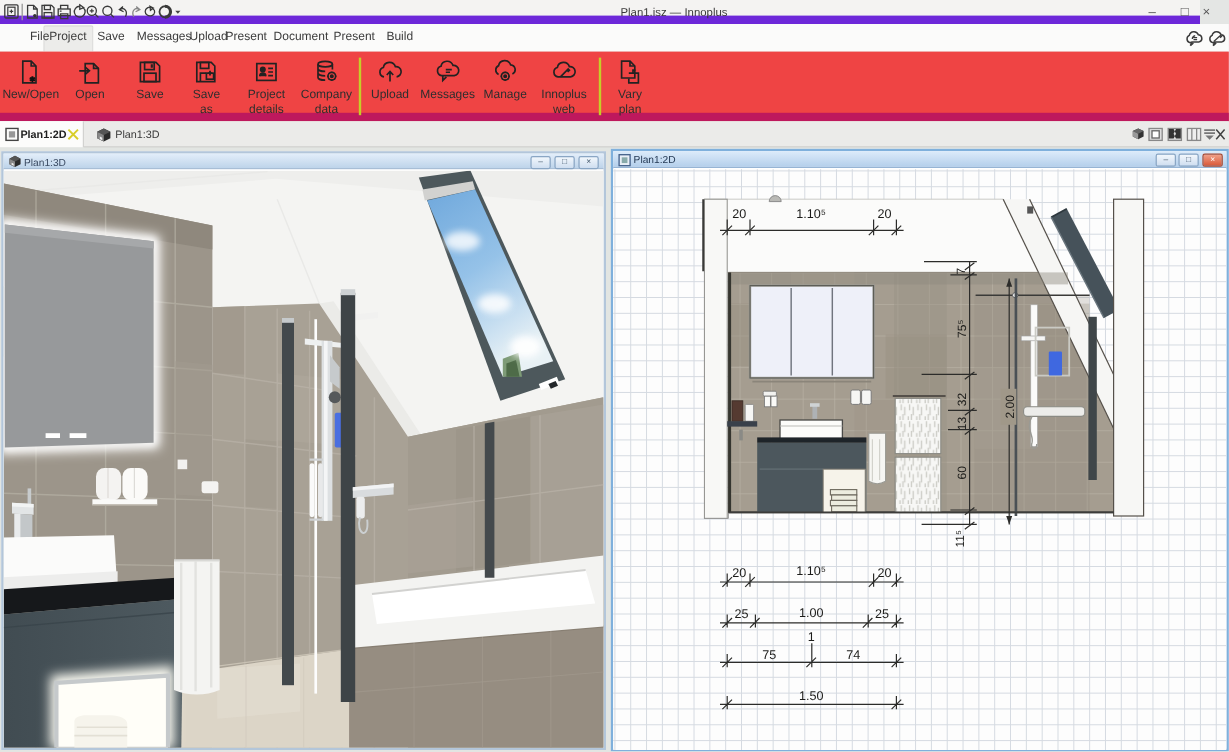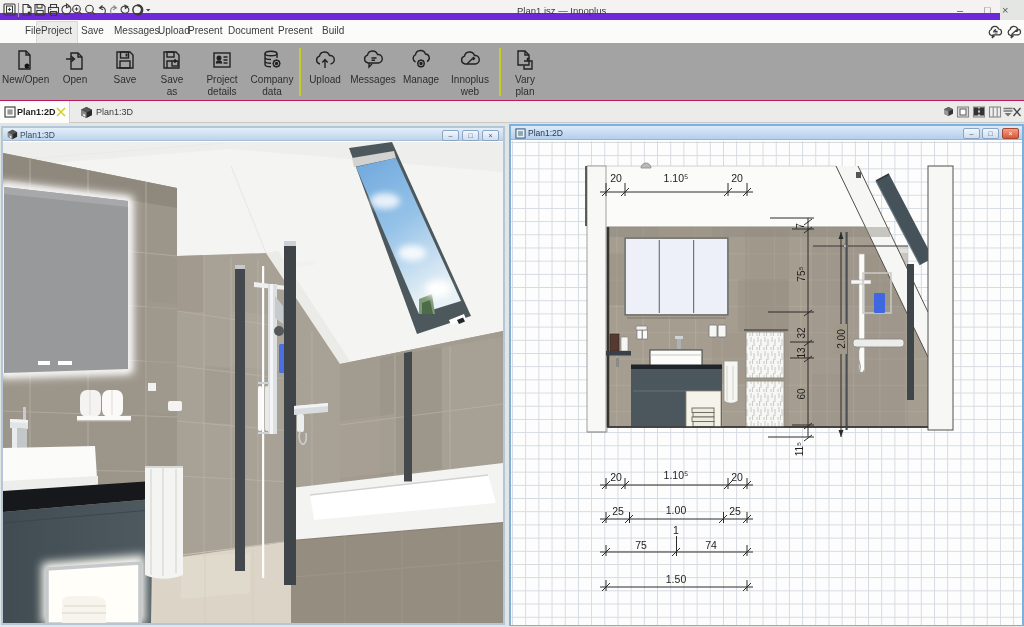--- a/index.html
+++ b/index.html
@@ -2,21 +2,21 @@
 <html><head><meta charset="utf-8"><style>
 *{margin:0;padding:0;box-sizing:border-box}
 html,body{width:1024px;height:627px;overflow:hidden;font-family:"Liberation Sans",sans-serif;background:#e4e6e4}
 #titlebar{position:absolute;left:0;top:0;width:1000px;height:20px;background:#f4f3f2;border-bottom:7px solid #6d28d9}
 #qicons{position:absolute;left:3px;top:3px;height:14px}
 #apptitle{position:absolute;left:517px;top:5px;font-size:9.5px;color:#3a3a3a}
 .wbtn{position:absolute;top:5px;font-size:11px;color:#555;line-height:10px}
 #menubar{position:absolute;left:0;top:20px;width:1024px;height:23px;background:#fbfbfa;font-size:10px;color:#3c3c3c}
 .mi{position:absolute;top:5px}
 #mi-proj{position:absolute;left:36px;top:1px;width:42px;height:22px;background:#ececea;border:1px solid #d8d8d6;border-bottom:none;border-radius:2px 2px 0 0}
-#toolbar{position:absolute;left:0;top:43px;width:1024px;height:58px;background:#a3a3a3;border-bottom:1px solid #be185d}
+#toolbar{position:absolute;left:0;top:43px;width:1024px;height:58px;background:#ef4444;border-bottom:7px solid #be185d}
 .tbtn{position:absolute;top:6px;text-align:center;font-size:10px;color:#2e2e2e;line-height:11.5px}
 .tbtn svg{display:block;margin:0 auto 3px auto}
 .tsep{position:absolute;top:5px;width:2px;height:48px;background:#c5ce27}
 #tabbar{position:absolute;left:0;top:101px;width:1024px;height:22px;background:#ebebe9;border-bottom:1px solid #c9c9c7}
 #tab1{position:absolute;left:0;top:0;width:70px;height:22px;background:#fcfcfb;border-right:1px solid #d2d2d0}
 #tab1 b{position:absolute;left:17px;top:6px;font-size:9px;color:#1d1d1d}
 #tab2{position:absolute;left:70px;top:0;width:82px;height:22px}
 #tab2 span{position:absolute;left:26px;top:6px;font-size:9px;color:#3a3a3a}
 #work{position:absolute;left:0;top:123px;width:1024px;height:504px;background:#e2e5e2}
 #p3d{position:absolute;left:1px;top:3px;width:504px;height:499px;background:#fff;border:2px solid #b3c6da}

